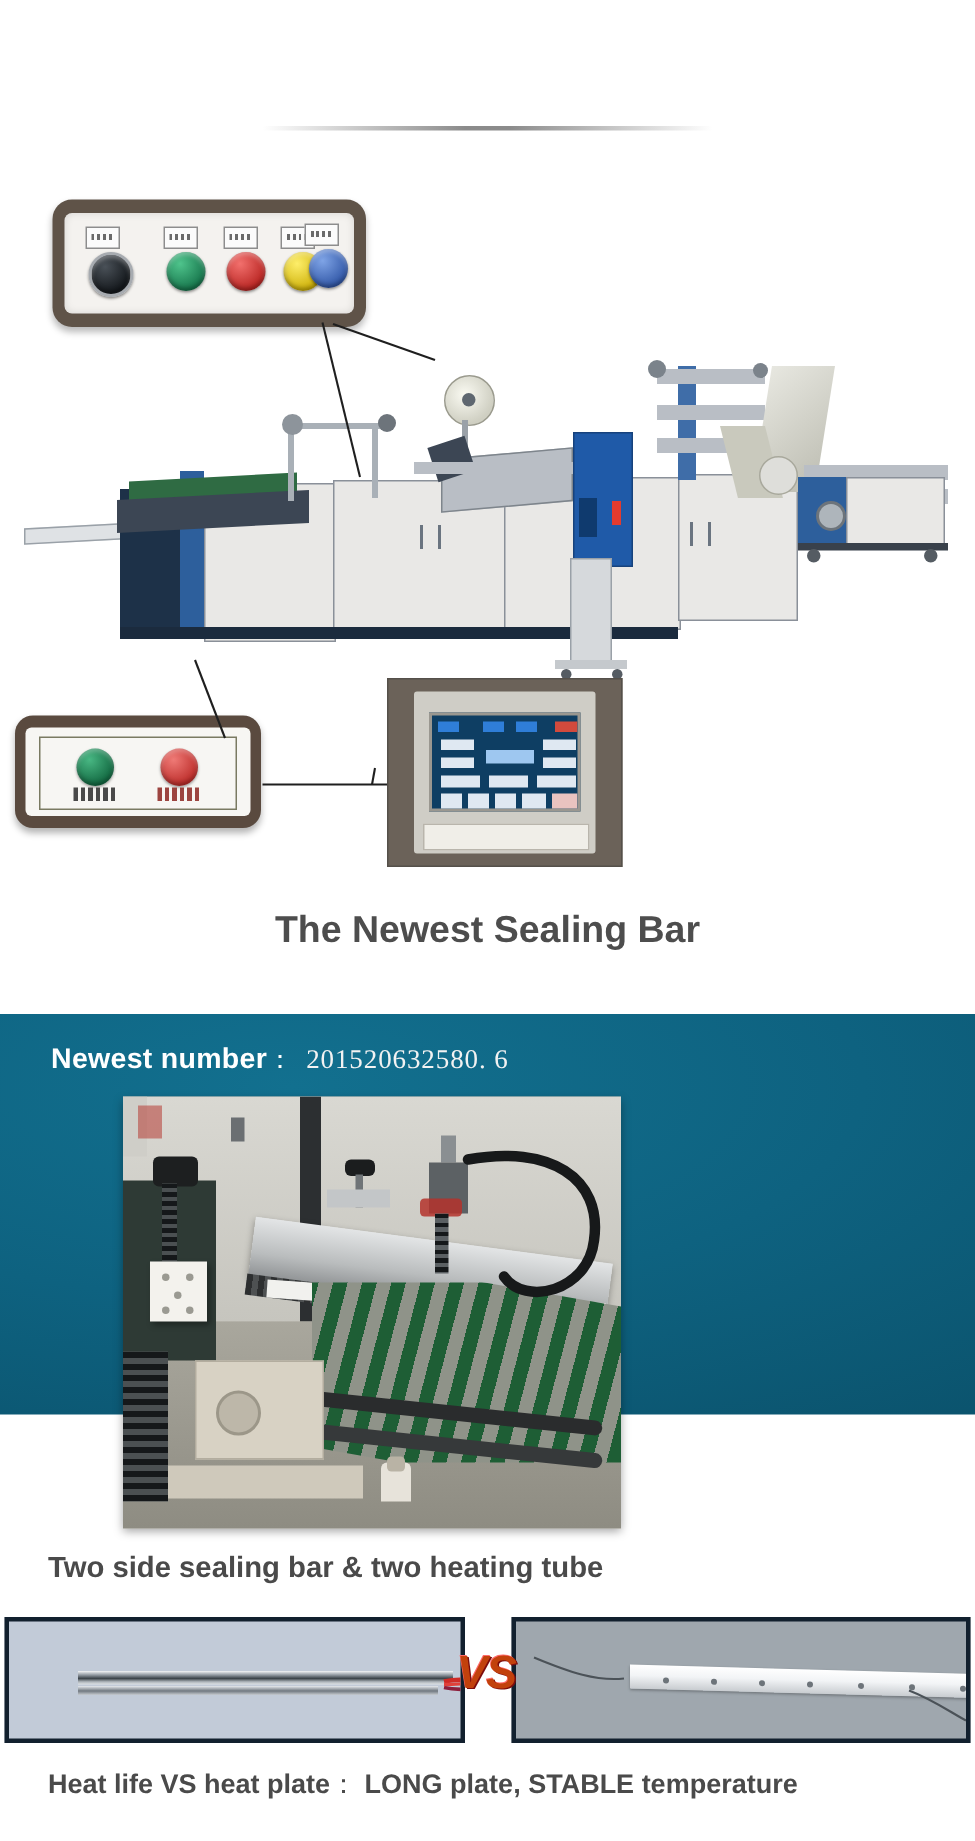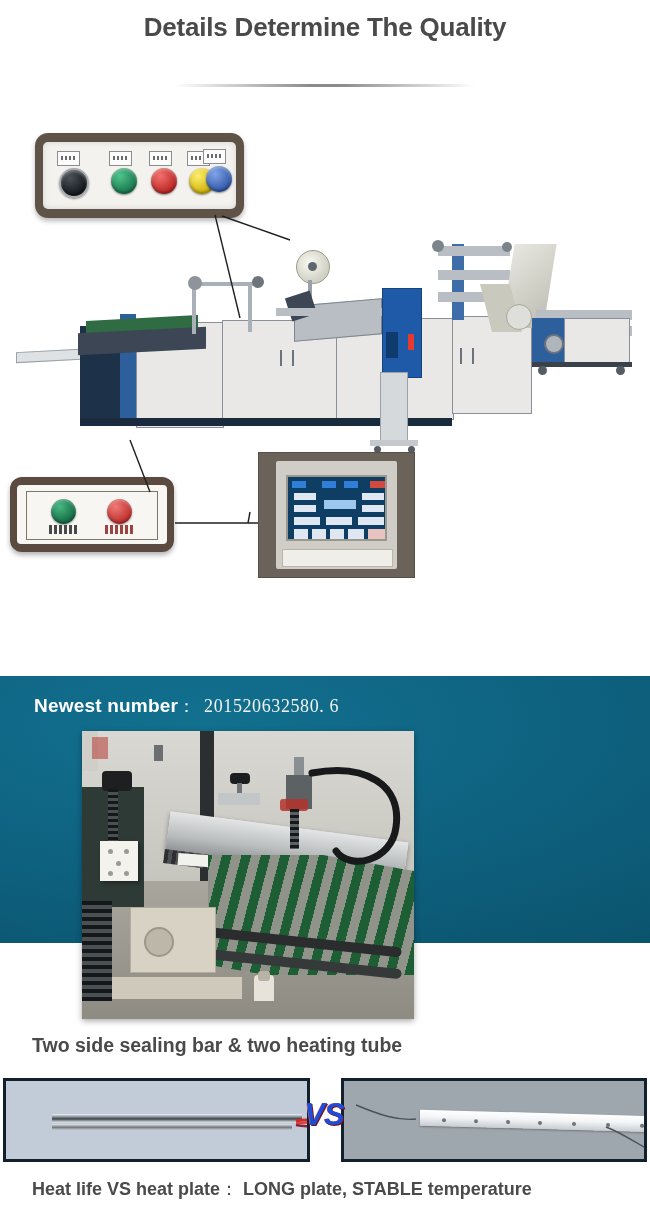--- a/index.html
+++ b/index.html
@@ -85,41 +85,40 @@
   .sb{position:absolute;}
 
   #caption-sealingbar{position:absolute;left:32px;top:1034px;font-size:19.5px;font-weight:bold;color:#4a4a4a;}
 
   
   #vs-left{position:absolute;left:3px;top:1078px;width:307px;height:84px;
       border:3px solid #12202e;box-sizing:border-box;background:#c2cbd8;overflow:hidden;}
   #vs-right{position:absolute;left:341px;top:1078px;width:306px;height:84px;
       border:3px solid #12202e;box-sizing:border-box;background:#9fa7ae;overflow:hidden;}
   #vs-badge{position:absolute;left:300px;top:1097px;width:48px;text-align:center;
-      font-size:31px;font-weight:bold;font-style:italic;color:#1d4ed8;
+      font-size:31px;font-weight:bold;font-style:italic;color:#c2410c;
       text-shadow:1px 1px 0 #7d0c0c,-0.5px -0.5px 0 #ff6a6a;z-index:6;letter-spacing:-1px;}
 
   .tube-rod{position:absolute;left:46px;top:33px;width:250px;height:9px;
       background:linear-gradient(to bottom,#f4f6f8 0%,#8f979f 30%,#3b4349 55%,#aeb5bb 80%,#dfe3e6 100%);}
   .tube-rod2{position:absolute;left:46px;top:43px;width:240px;height:6px;
       background:linear-gradient(to bottom,#e7eaee 0%,#707880 55%,#c7ccd1 100%);}
   .plate{position:absolute;left:76px;top:32px;width:240px;height:16px;
       background:linear-gradient(to bottom,#ffffff 0%,#f2f4f6 45%,#c8ccd0 100%);
       transform:skewY(1.6deg);box-shadow:0 1px 2px rgba(0,0,0,.3);}
   .plate-hole{position:absolute;width:4px;height:4px;border-radius:50%;background:#6d747a;top:8px;}
 
   #caption-compare{position:absolute;left:32px;top:1177px;font-size:18px;font-weight:bold;color:#4a4a4a;}
   #caption-compare .cjk-colon{font-weight:normal;}
 </style>
 </head>
 <body>
 
 <div id="section-details">
 
-  <div id="page-title">Details Determine The Quality</div>
   <div id="title-divider"></div>
 
 
   <div id="panel-top">
     <div class="face">
       <div class="tag5" style="left:14px;"></div>
       <div class="btn5" style="left:16px;background:radial-gradient(circle at 35% 30%,#4a5158,#14181c 70%);border:2px solid #a7abb0;"></div>
 
       <div class="tag5" style="left:66px;"></div>
       <div class="btn5" style="left:68px;background:radial-gradient(circle at 35% 30%,#4fc48c,#15734a 75%);"></div>
@@ -236,20 +235,21 @@
   </div>
 
   <svg id="leader-svg">
     <line x1="215" y1="215" x2="240" y2="318" stroke="#1f1f1f" stroke-width="1.4"></line>
     <line x1="222" y1="216" x2="290" y2="240" stroke="#1f1f1f" stroke-width="1.4"></line>
     <line x1="150" y1="492" x2="130" y2="440" stroke="#1f1f1f" stroke-width="1.4"></line>
     <line x1="175" y1="523" x2="258" y2="523" stroke="#1f1f1f" stroke-width="1.4"></line>
     <line x1="248" y1="523" x2="250" y2="512" stroke="#1f1f1f" stroke-width="1.4"></line>
   </svg>
 
+  <div id="sealing-bar-title">The Newest Sealing Bar</div>
 </div>
 
 <div id="patent-band"></div>
 
 <div id="patent-line">
   <span id="patent-label">Newest number</span>
   <span id="patent-colon">：</span>
   <span id="patent-value">201520632580. 6</span>
 </div>
 

